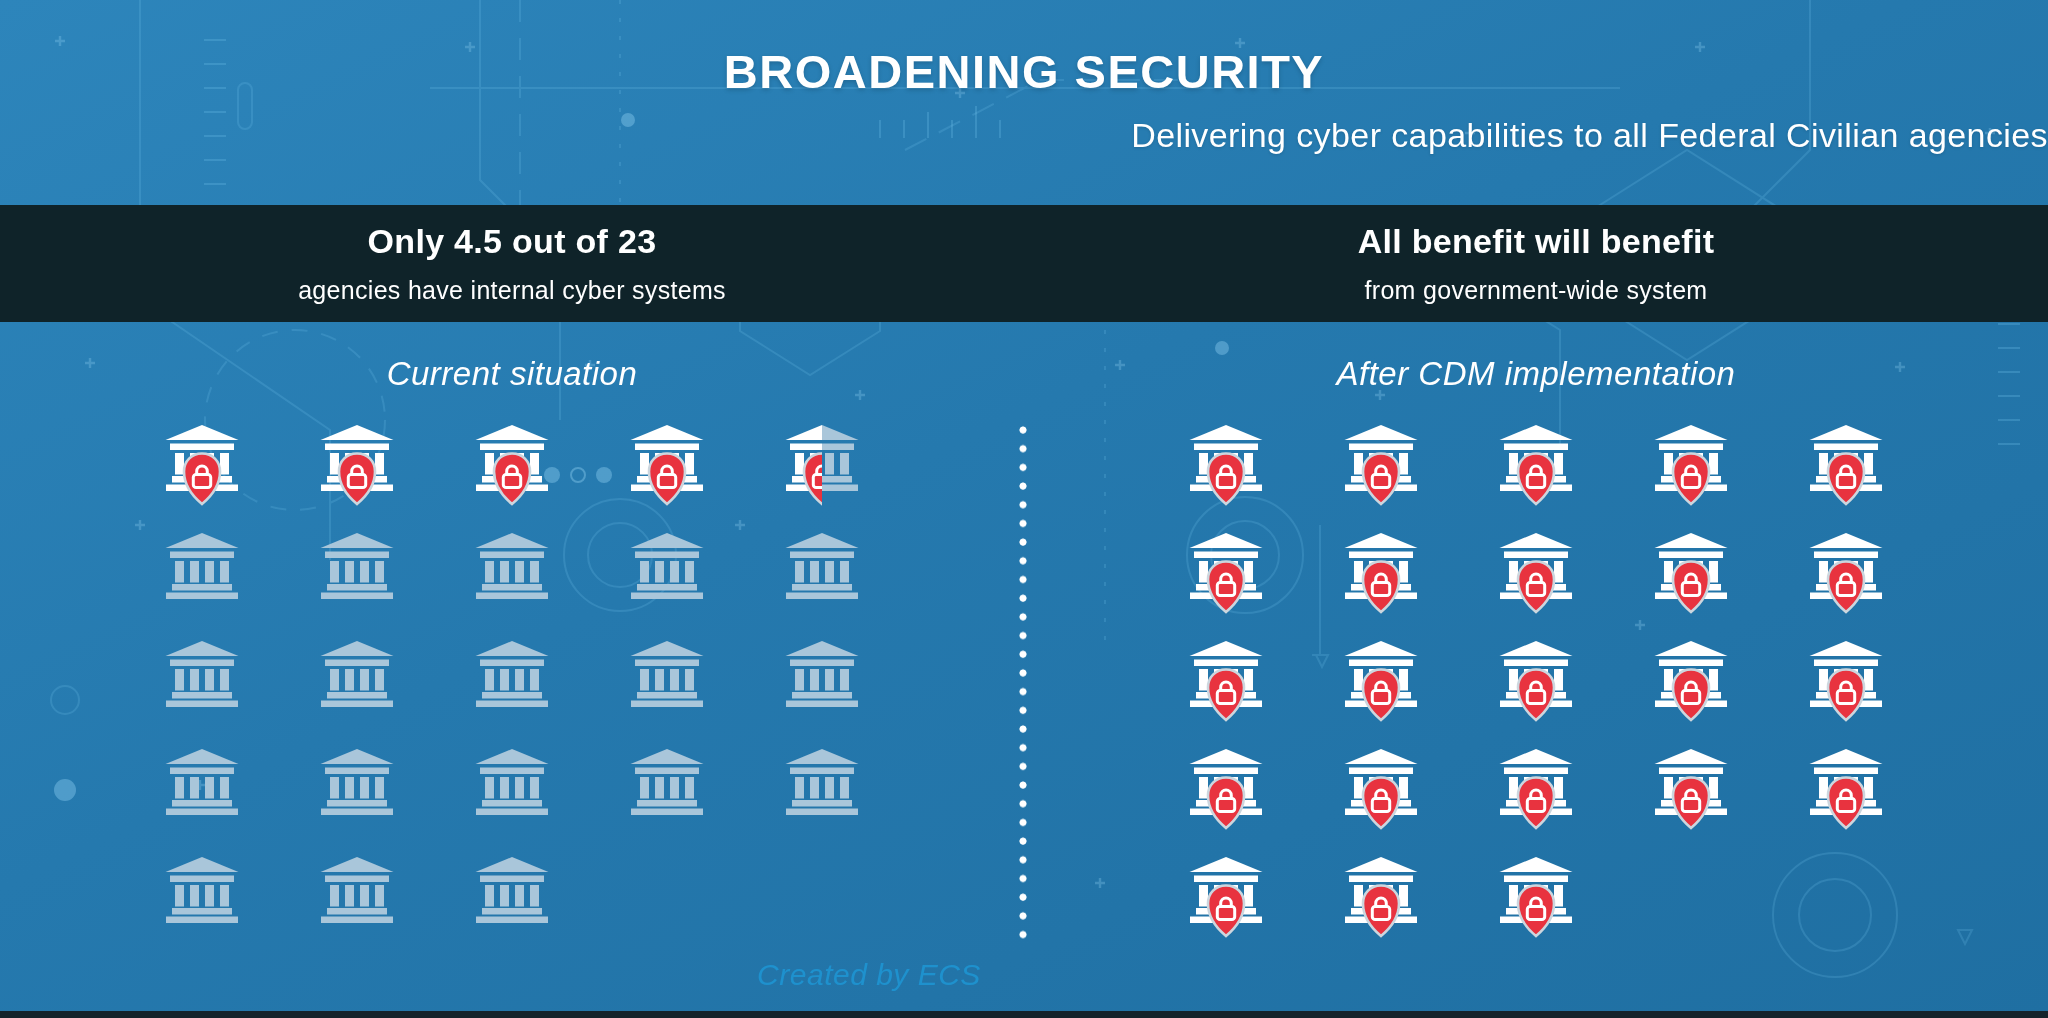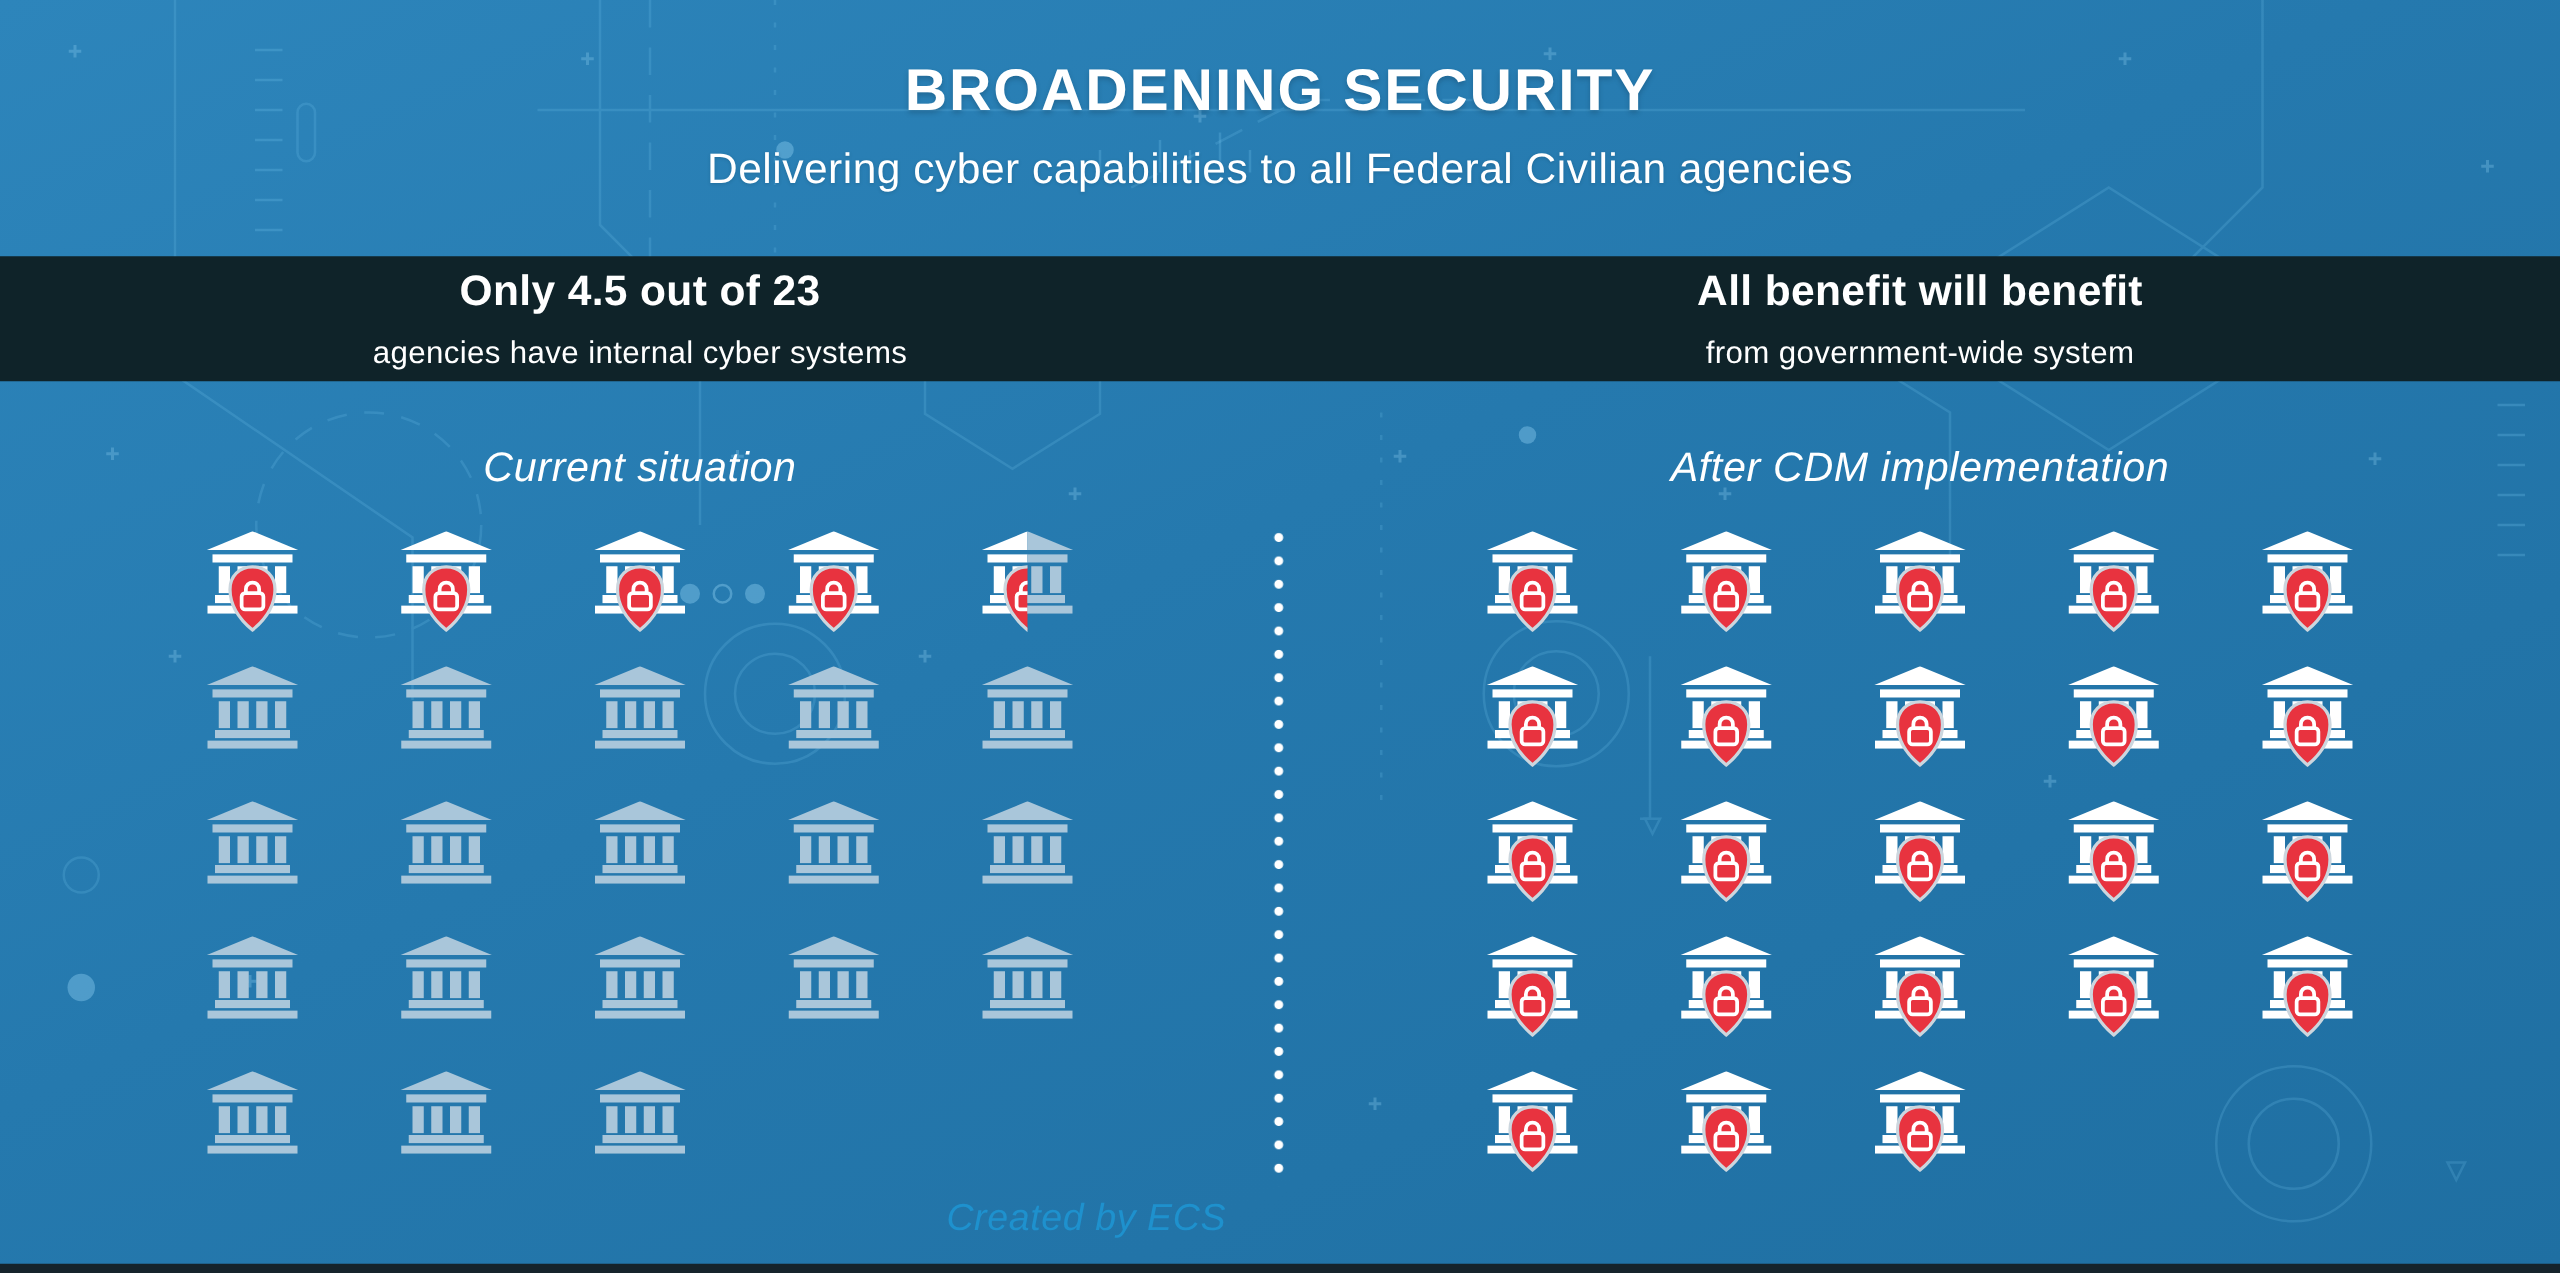--- a/index.html
+++ b/index.html
@@ -15,24 +15,25 @@
   .header{position:absolute;top:14px;left:0;width:2048px;text-align:center;color:#fff;}
   .title{
     margin:0;padding-top:30px;
     font-size:47px;font-weight:bold;letter-spacing:1.5px;
     text-shadow:0 2px 4px rgba(10,40,60,.25);
   }
   .subtitle{
     margin:17px 0 0 0;
     font-size:34px;font-weight:normal;letter-spacing:.4px;
     text-shadow:0 1px 3px rgba(10,40,60,.2);
+    text-align:right;
   }
   
   .band{
-    position:absolute;top:205px;left:0;width:2048px;height:100px;
+    position:absolute;top:205px;left:0;width:2048px;height:117px;
     display:flex;
   }
   .band-col{
     width:1024px;height:100%;
     display:flex;flex-direction:column;align-items:center;justify-content:center;
     color:#fff;
   }
   .band-headline{font-size:34px;font-weight:bold;letter-spacing:.3px;}
   .band-subline{font-size:25px;margin-top:15px;letter-spacing:.3px;}
   

